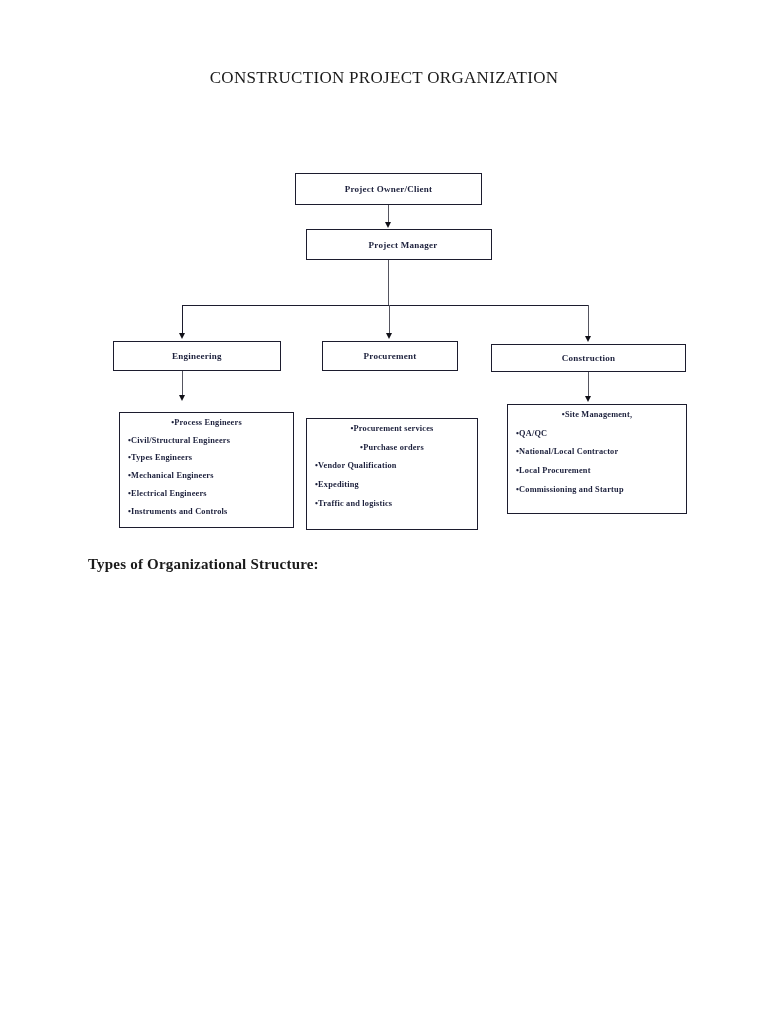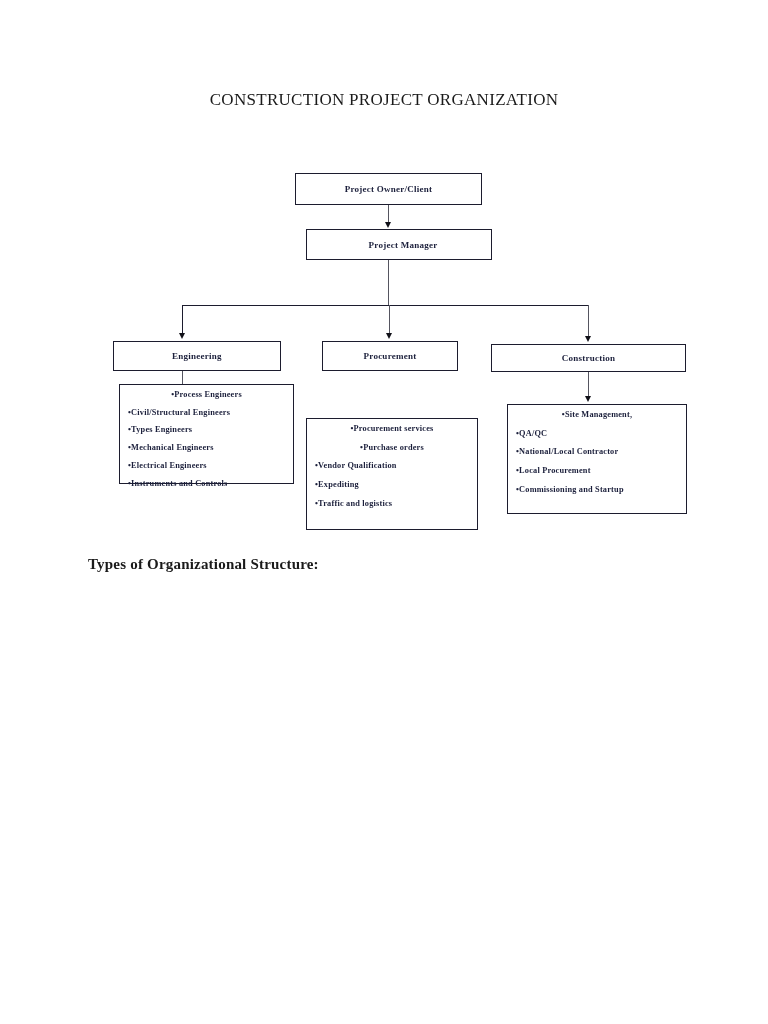--- a/index.html
+++ b/index.html
@@ -12,21 +12,21 @@
     width: 768px;
     height: 1024px;
     background: #ffffff;
     overflow: hidden;
     font-family: "Liberation Serif", "DejaVu Serif", serif;
   }
 
   .doc-title {
     position: absolute;
     left: 0;
-    top: 90px;
+    top: 68px;
     width: 768px;
     text-align: center;
     font-family: "Liberation Serif", "DejaVu Serif", serif;
     font-size: 17px;
     letter-spacing: 0.3px;
     color: #1a1a1a;
     white-space: nowrap;
   }
 
   
@@ -57,21 +57,21 @@
   #node-cons    { left: 491px; top: 344px; width: 195px; height: 28px; }
 
   
   .detail-box {
     position: absolute;
     box-sizing: border-box;
     border: 1.4px solid #1c1c2e;
     background: #ffffff;
     padding: 6px 8px 4px 8px;
   }
-  #detail-eng  { left: 119px; top: 384px; width: 175px; height: 100px; }
+  #detail-eng  { left: 119px; top: 412px; width: 175px; height: 116px; }
   #detail-proc { left: 306px; top: 418px; width: 172px; height: 112px; }
   #detail-cons { left: 507px; top: 404px; width: 180px; height: 110px; }
 
   .detail-item {
     font-family: "Liberation Serif", "DejaVu Serif", serif;
     font-weight: bold;
     font-size: 8.3px;
     color: #1b1f3b;
     letter-spacing: 0.2px;
     line-height: 1.05;

